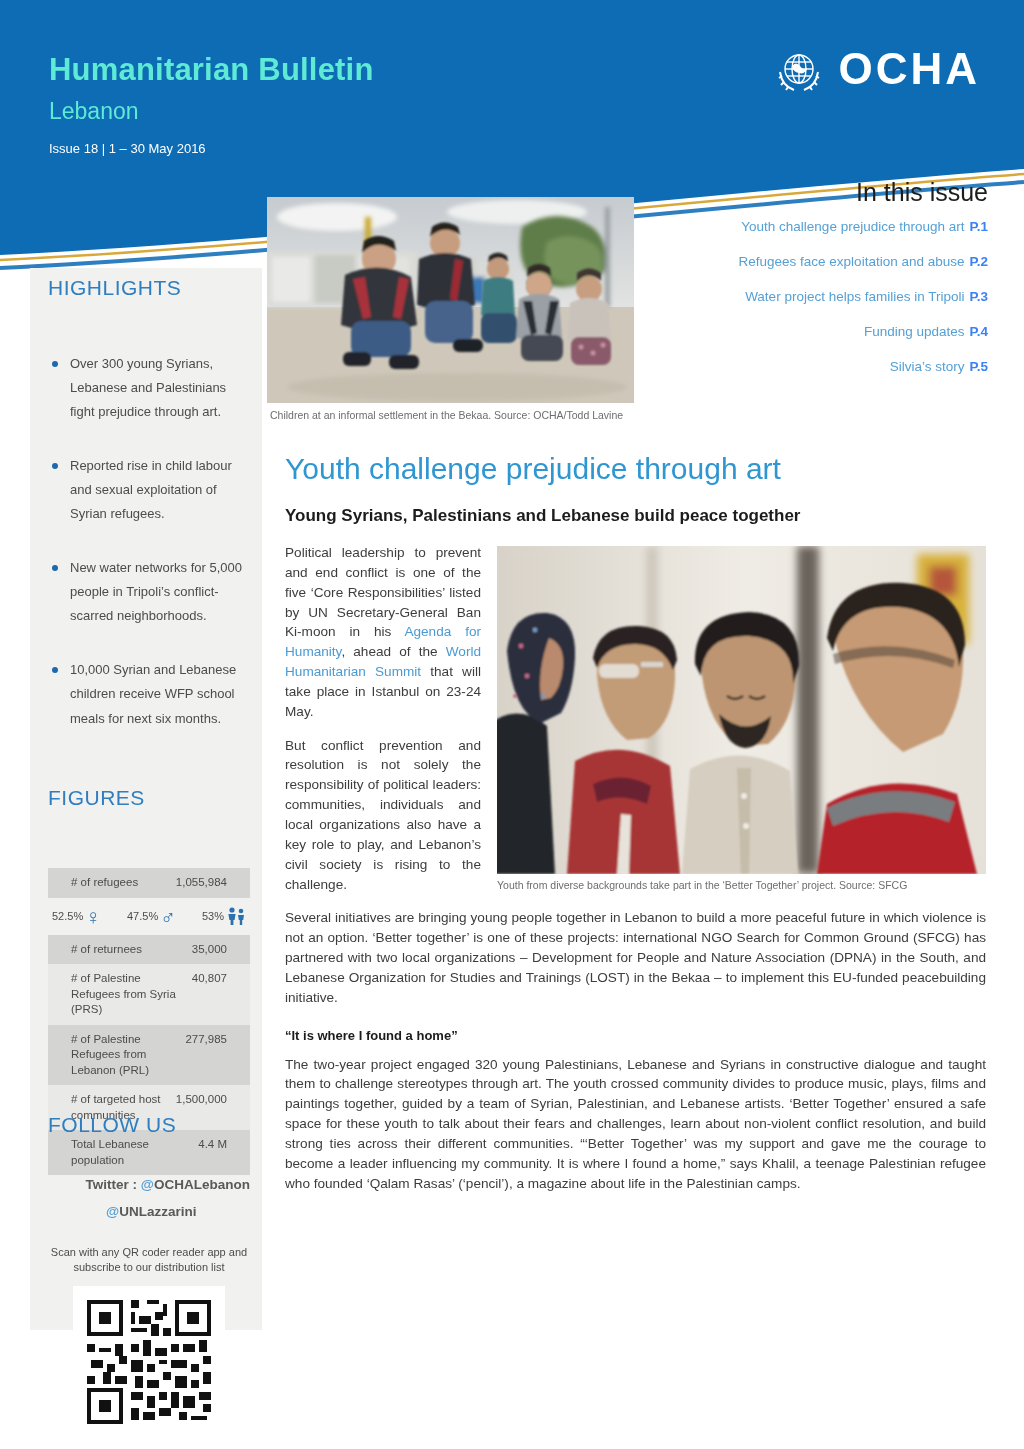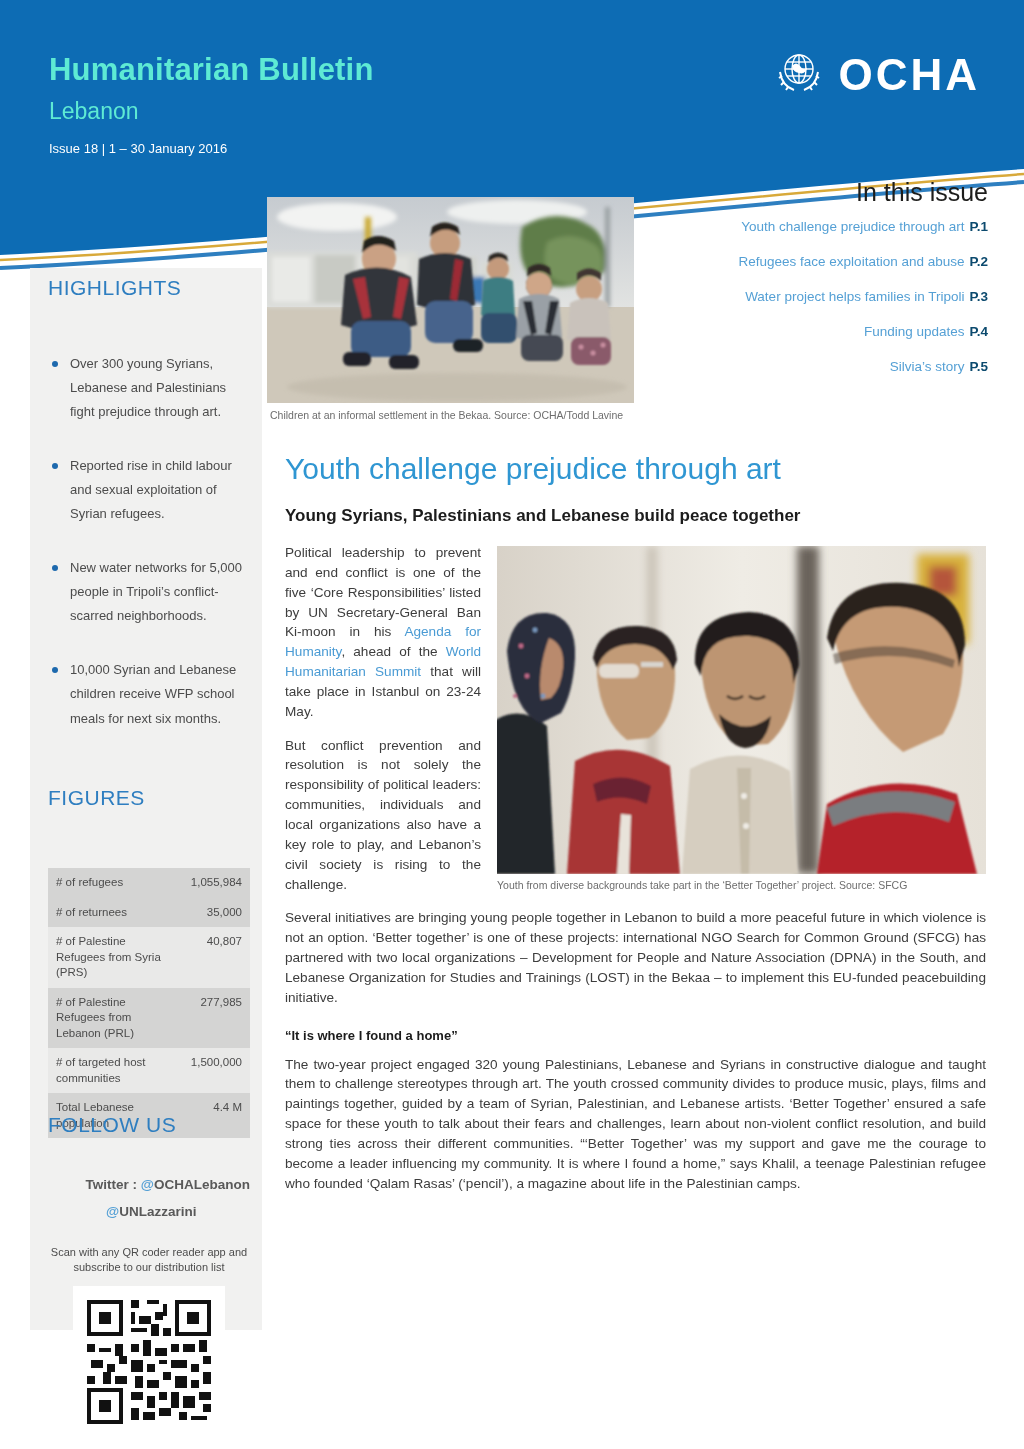--- a/index.html
+++ b/index.html
@@ -9,47 +9,47 @@
     position:relative; width:1024px; height:1449px; margin:0 auto;
     background:#ffffff; overflow:hidden;
   }
 
   
   .header-blue { position:absolute; left:0; top:0; width:1024px; height:166px; background:#0d6cb4; }
   .masthead { position:absolute; left:49px; top:52px; color:#5eead4; }
   .masthead h1 { font-size:31px; font-weight:bold; letter-spacing:.2px; }
   .masthead .sub { font-size:23px; font-weight:400; margin-top:10px; }
   .issue-line { position:absolute; left:49px; top:141px; color:#fff; font-size:13px; }
-  .logo { position:absolute; right:44px; top:44px; display:flex; align-items:center; gap:10px; color:#fff; }
+  .logo { position:absolute; right:44px; top:44px; display:flex; align-items:flex-start; gap:10px; color:#fff; }
   .logo .wordmark { font-size:44px; font-weight:bold; letter-spacing:3px; }
   .swoosh { position:absolute; left:0; top:163px; width:1024px; height:112px; }
 
   
   .toc { position:absolute; right:36px; top:178px; width:430px; text-align:right; }
   .toc-title { font-size:25px; color:#1d1d1b; margin-bottom:12px; }
   .toc-item { margin-bottom:20px; font-size:13.5px; }
   .toc-item a { color:#55a0d5; text-decoration:none; cursor:pointer; }
-  .toc-item .pg { color:#0c4a6e; font-weight:bold; margin-left:5px; }
+  .toc-item .pg { color:#3b82f6; font-weight:bold; margin-left:5px; }
 
   
   .cover-photo { position:absolute; left:267px; top:197px; width:367px; height:206px; overflow:hidden; }
   .cover-caption { position:absolute; left:270px; top:409px; width:380px; font-size:10.5px; color:#6d6d6d; }
 
   
   .sidebar { position:absolute; left:30px; top:268px; width:232px; height:1062px; background:#f1f1f0; }
   .side-h { font-size:21px; color:#2e7ec0; letter-spacing:.5px; font-weight:500; }
   .highlights { position:absolute; left:18px; top:8px; right:12px; }
   .hl-list { list-style:none; margin-top:52px; }
   .hl-list li { position:relative; padding-left:22px; margin-bottom:30px;
     font-size:13px; line-height:1.85; color:#4c4c4c; }
   .hl-list li .dot { position:absolute; left:4px; top:9px; width:6px; height:6px; border-radius:50%; background:#1d69ad; }
 
   .figures { position:absolute; left:18px; top:518px; right:12px; }
   .fig-table { margin-top:58px; width:100%; font-size:11.5px; color:#4c4c4c; }
-  .fig-row { display:flex; justify-content:space-between; padding:7px 8px; line-height:1.35; }
+  .fig-row { display:flex; justify-content:space-between; padding:7px 23px; line-height:1.35; }
   .fig-row .lbl { max-width:115px; }
   .fig-row .val { text-align:center; white-space:nowrap; }
   .row-dark { background:#d4d4d3; }
   .row-light { background:#e9e9e8; }
   .demo-row { display:flex; align-items:center; justify-content:space-between; padding:8px 4px; }
   .demo-item { display:flex; align-items:center; gap:2px; font-size:11px; color:#4c4c4c; }
   .demo-item .sym { color:#2e6fad; font-size:21px; font-weight:bold; line-height:1; }
 
   .followus { position:absolute; left:18px; top:845px; right:12px; }
   .tw-line { margin-top:40px; font-size:13.5px; font-weight:bold; color:#595959; text-align:right; }
@@ -73,21 +73,21 @@
 </head>
 <body>
 
 <div class="page">
 
   <div class="header-blue">
     <div class="masthead">
       <h1>Humanitarian Bulletin</h1>
       <div class="sub">Lebanon</div>
     </div>
-    <div class="issue-line">Issue 18 | 1 – 30 January 2016</div>
+    <div class="issue-line">Issue 18 | 1 – 30 May 2016</div>
     <div class="logo">
       <span>
         <svg width="58" height="58" viewBox="0 0 58 58">
           <g fill="none" stroke="#ffffff" stroke-width="1.4">
             <circle cx="29" cy="25" r="14"></circle>
             <ellipse cx="29" cy="25" rx="7" ry="14"></ellipse>
             <line x1="15" y1="25" x2="43" y2="25"></line>
             <line x1="17" y1="18" x2="41" y2="18"></line>
             <line x1="17" y1="32" x2="41" y2="32"></line>
             <line x1="29" y1="11" x2="29" y2="39"></line>
@@ -204,20 +204,43 @@
         <li><span class="dot"></span><span>10,000 Syrian and Lebanese children receive WFP school meals for next six months.</span></li>
       </ul>
     </div>
 
     <div class="figures">
       <div class="side-h">FIGURES</div>
       <div class="fig-table">
         <div class="fig-row row-dark">
           <span class="lbl"># of refugees</span>
             <span class="val">1,055,984</span>
+        </div>
+        <div class="demo-row">
+          <span class="demo-item">
+            <span>52.5%</span>
+            <span class="sym">♀</span>
+          </span>
+          <span class="demo-item">
+            <span>47.5%</span>
+            <span class="sym">♂</span>
+          </span>
+          <span class="demo-item">
+            <span>53%</span>
+            <span>
+              <svg width="20" height="19" viewBox="0 0 20 19" style="vertical-align:-3px">
+                <g fill="#2e6fad">
+                  <circle cx="6" cy="3" r="2.6"></circle>
+                    <path d="M2.4,7 h7.2 l-1,6 h-1.2 v5 h-2.8 v-5 h-1.2z"></path>
+                  <circle cx="15" cy="4" r="2.3"></circle>
+                    <path d="M12,8 h6 l-0.8,5 h-1 v5 h-2.4 v-5 h-1z"></path>
+                </g>
+              </svg>
+            </span>
+          </span>
         </div>
         <div class="fig-row row-dark">
           <span class="lbl"># of returnees</span>
             <span class="val">35,000</span>
         </div>
         <div class="fig-row row-light">
           <span class="lbl"># of Palestine Refugees from Syria (PRS)</span>
             <span class="val">40,807</span>
         </div>
         <div class="fig-row row-dark">

